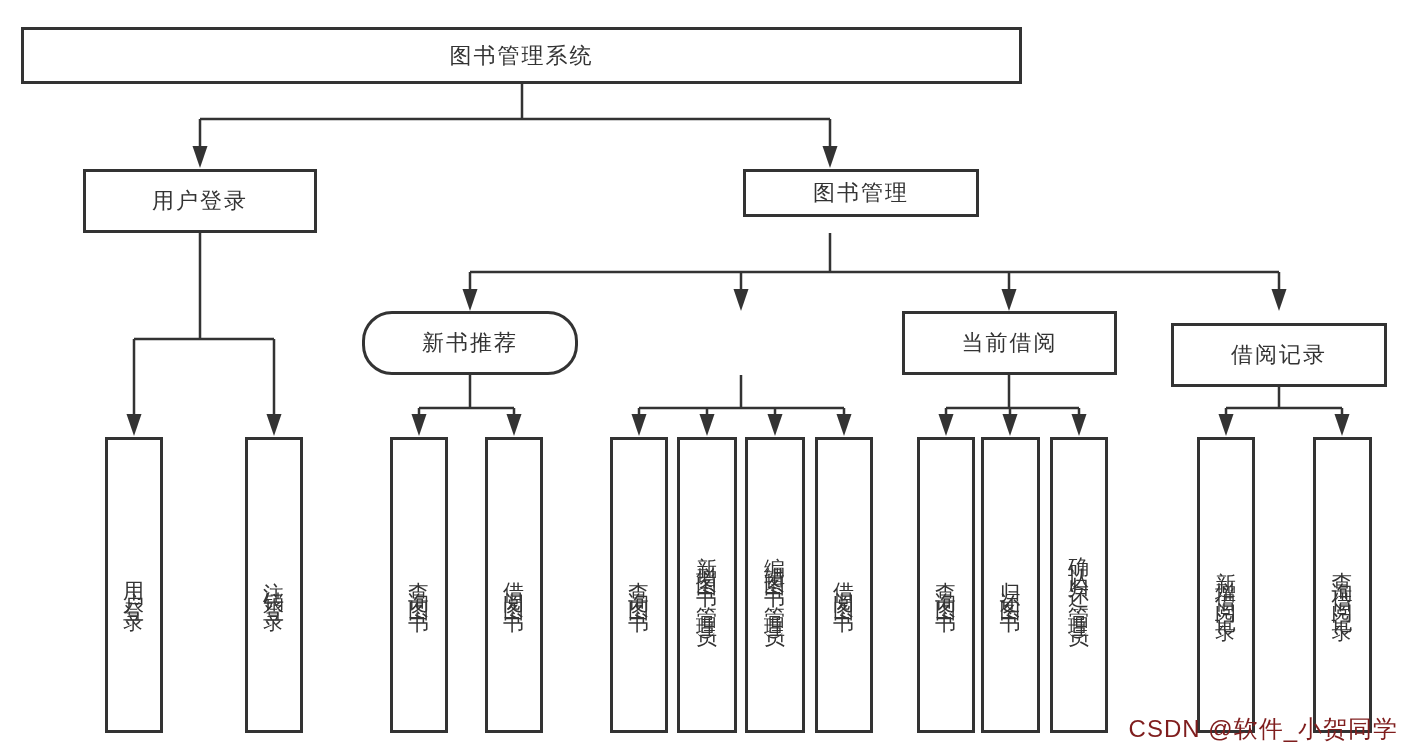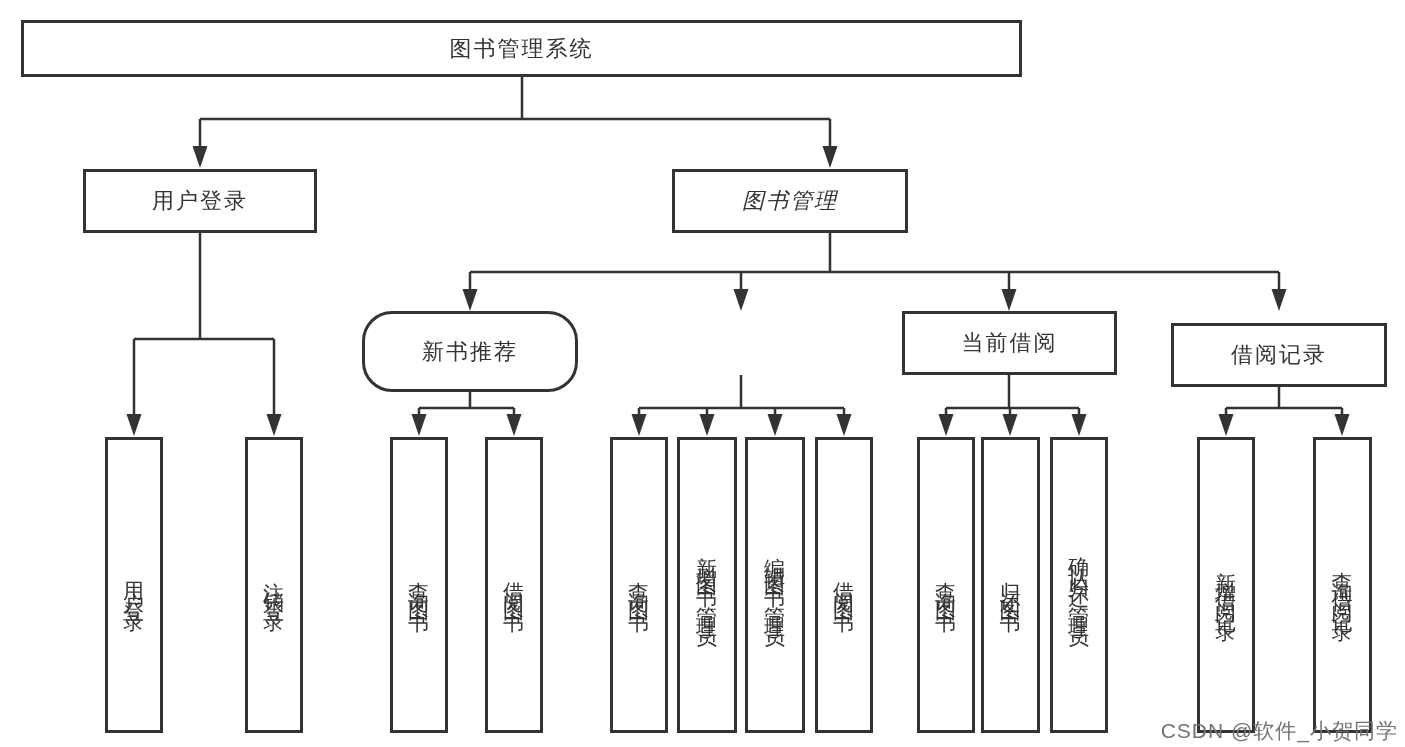--- a/index.html
+++ b/index.html
@@ -43,22 +43,22 @@
     font-size: 21px;
     letter-spacing: 10px;
     line-height: 1;
     color: #333333;
     white-space: nowrap;
   }
   .watermark {
     position: absolute;
     right: 7px;
     bottom: 2px;
-    font-size: 21px;
-    color: #737373;
+    font-size: 24px;
+    color: #7f1d1d;
     letter-spacing: 1px;
     white-space: nowrap;
     z-index: 5;
   }
 </style>
 </head>
 <body>
 
 <div id="stage">
 
@@ -98,26 +98,26 @@
       <polygon points="775,436 767.5,414 782.5,414"></polygon>
       <polygon points="844,436 836.5,414 851.5,414"></polygon>
       <polygon points="946,436 938.5,414 953.5,414"></polygon>
       <polygon points="1010,436 1002.5,414 1017.5,414"></polygon>
       <polygon points="1079,436 1071.5,414 1086.5,414"></polygon>
       <polygon points="1226,436 1218.5,414 1233.5,414"></polygon>
       <polygon points="1342,436 1334.5,414 1349.5,414"></polygon>
     </g>
   </svg>
 
-  <div class="box h-box" style="left:21px; top:20px; width:1001px; height:57px;">图书管理系统</div>
+  <div class="box h-box" style="left:21px; top:27px; width:1001px; height:57px;">图书管理系统</div>
 
   <div class="box h-box" style="left:83px; top:169px; width:234px; height:64px;">用户登录</div>
-  <div class="box h-box" style="left:672px; top:169px; width:236px; height:64px;font-style:italic;">图书管理</div>
+  <div class="box h-box" style="left:743px; top:169px; width:236px; height:48px;">图书管理</div>
 
-  <div class="box h-box" style="left:362px; top:311px; width:216px; height:81px;border-radius:30px;">新书推荐</div>
+  <div class="box h-box" style="left:362px; top:311px; width:216px; height:64px;border-radius:30px;">新书推荐</div>
   <div class="box h-box" style="left:902px; top:311px; width:215px; height:64px;">当前借阅</div>
   <div class="box h-box" style="left:1171px; top:311px; width:216px; height:64px;margin-top:12px;">借阅记录</div>
 
   <div class="box v-box" style="left:105px; top:437px; width:58px; height:296px;">
     <span class="v-label">用户登录</span>
   </div>
   <div class="box v-box" style="left:245px; top:437px; width:58px; height:296px;">
     <span class="v-label">注销登录</span>
   </div>
 

